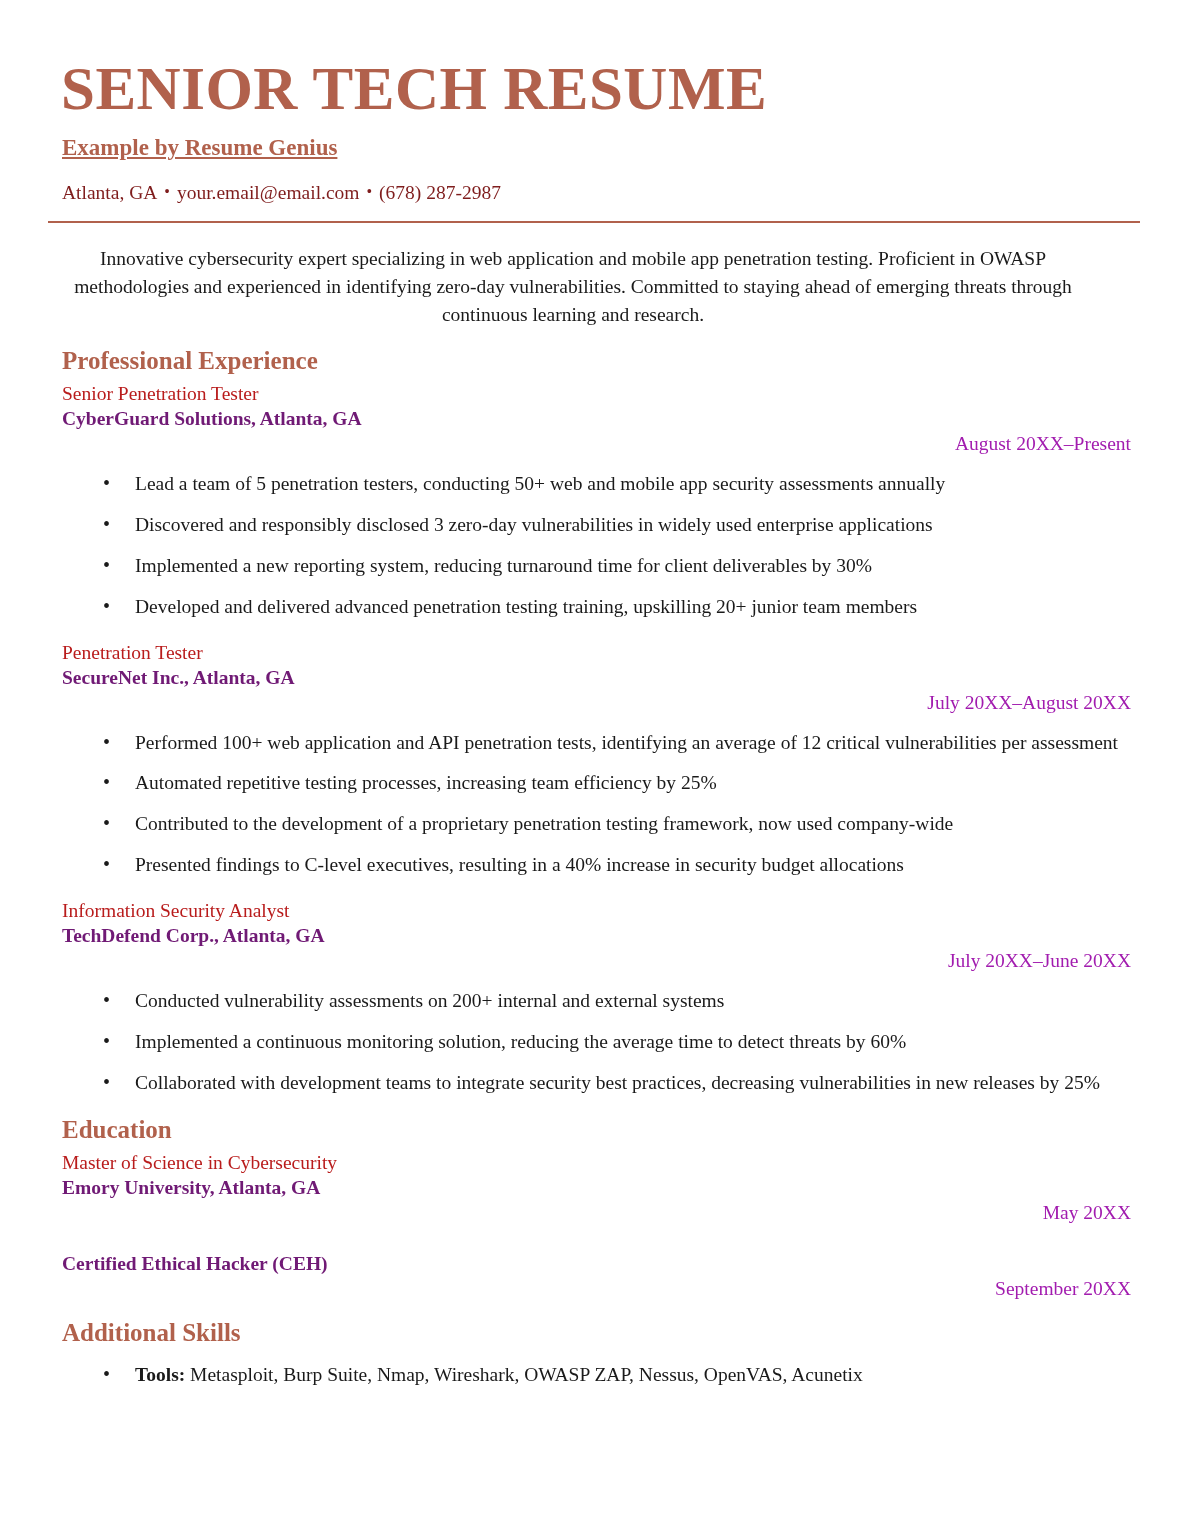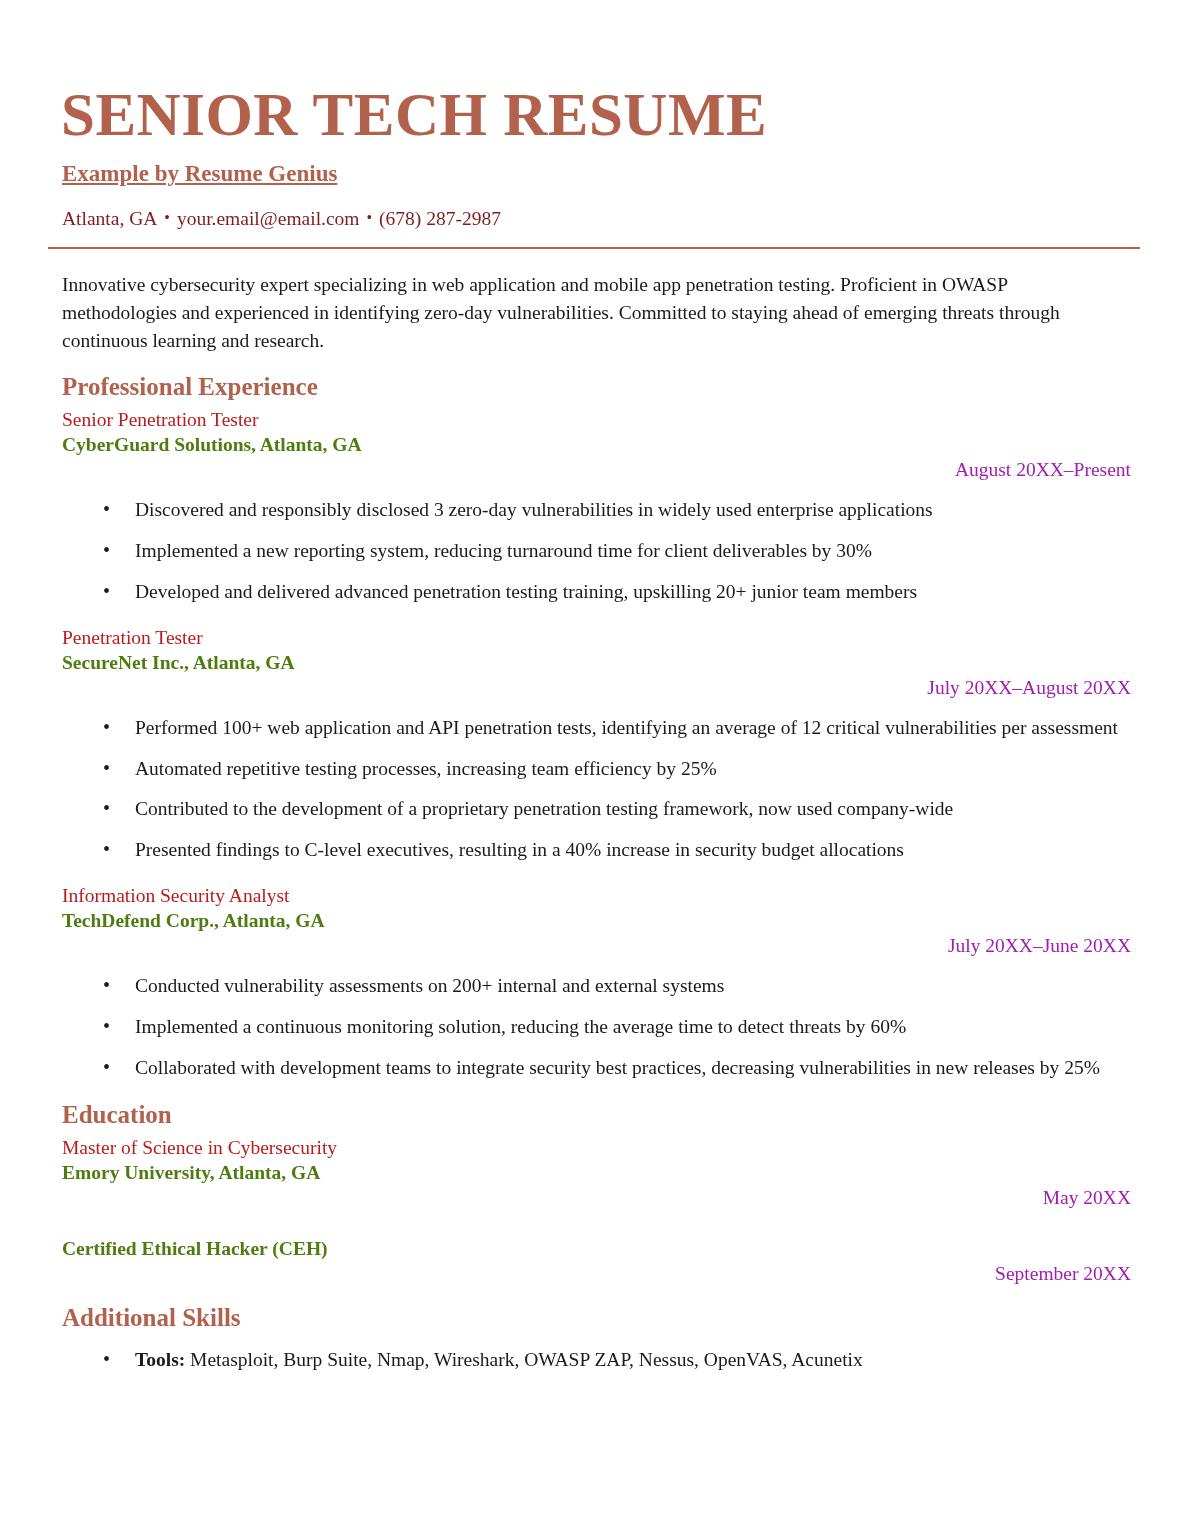--- a/index.html
+++ b/index.html
@@ -12,21 +12,21 @@
     height: 1536px;
     font-family: "Liberation Serif", "DejaVu Serif", serif;
     color: #1a1a1a;
     overflow: hidden;
   }
 
   .page {
     box-sizing: border-box;
     width: 1179px;
     height: 1536px;
-    padding: 84px 48px 0 48px;
+    padding: 58px 48px 0 48px;
     position: relative;
   }
 
   
   .resume-title {
     font-size: 61px;
     font-weight: bold;
     line-height: 1.02;
     letter-spacing: 0.5px;
     color: #b1614c;
@@ -61,21 +61,21 @@
     width: 1092px;
     margin: 16px 0 0 0;
   }
 
   
   .summary {
     font-size: 19.5px;
     line-height: 1.42;
     margin: 22px 0 0 14px;
     width: 1022px;
-    text-align: left;
+    text-align: center;
   }
 
   
   .section-heading {
     font-size: 25px;
     font-weight: bold;
     color: #b1614c;
     margin: 18px 0 6px 14px;
     line-height: 1.2;
   }
@@ -85,21 +85,21 @@
   .entry { margin: 0 0 0 14px; }
   .entry-role {
     font-size: 19.5px;
     line-height: 1.28;
     color: #b91c1c;
   }
   .entry-org {
     font-size: 19.5px;
     font-weight: bold;
     line-height: 1.28;
-    color: #4d7c0f;
+    color: #701a75;
   }
   .entry-date {
     font-size: 19.5px;
     line-height: 1.28;
     color: #a21caf;
     text-align: right;
   }
 
   
   ul.bullets {
@@ -148,20 +148,21 @@
   <div class="summary">Innovative cybersecurity expert specializing in web application and mobile app penetration testing. Proficient in OWASP methodologies and experienced in identifying zero-day vulnerabilities. Committed to staying ahead of emerging threats through continuous learning and research.</div>
 
   <div class="section-heading">Professional Experience</div>
 
   <div class="entry">
     <div class="entry-role">Senior Penetration Tester</div>
     <div class="entry-org">CyberGuard Solutions, Atlanta, GA</div>
     <div class="entry-date">August 20XX–Present</div>
   </div>
   <ul class="bullets">
+    <li>Lead a team of 5 penetration testers, conducting 50+ web and mobile app security assessments annually</li>
     <li>Discovered and responsibly disclosed 3 zero-day vulnerabilities in widely used enterprise applications</li>
     <li>Implemented a new reporting system, reducing turnaround time for client deliverables by 30%</li>
     <li>Developed and delivered advanced penetration testing training, upskilling 20+ junior team members</li>
   </ul>
   <div class="gap-after-bullets"></div>
 
   <div class="entry">
     <div class="entry-role">Penetration Tester</div>
     <div class="entry-org">SecureNet Inc., Atlanta, GA</div>
     <div class="entry-date">July 20XX–August 20XX</div>

